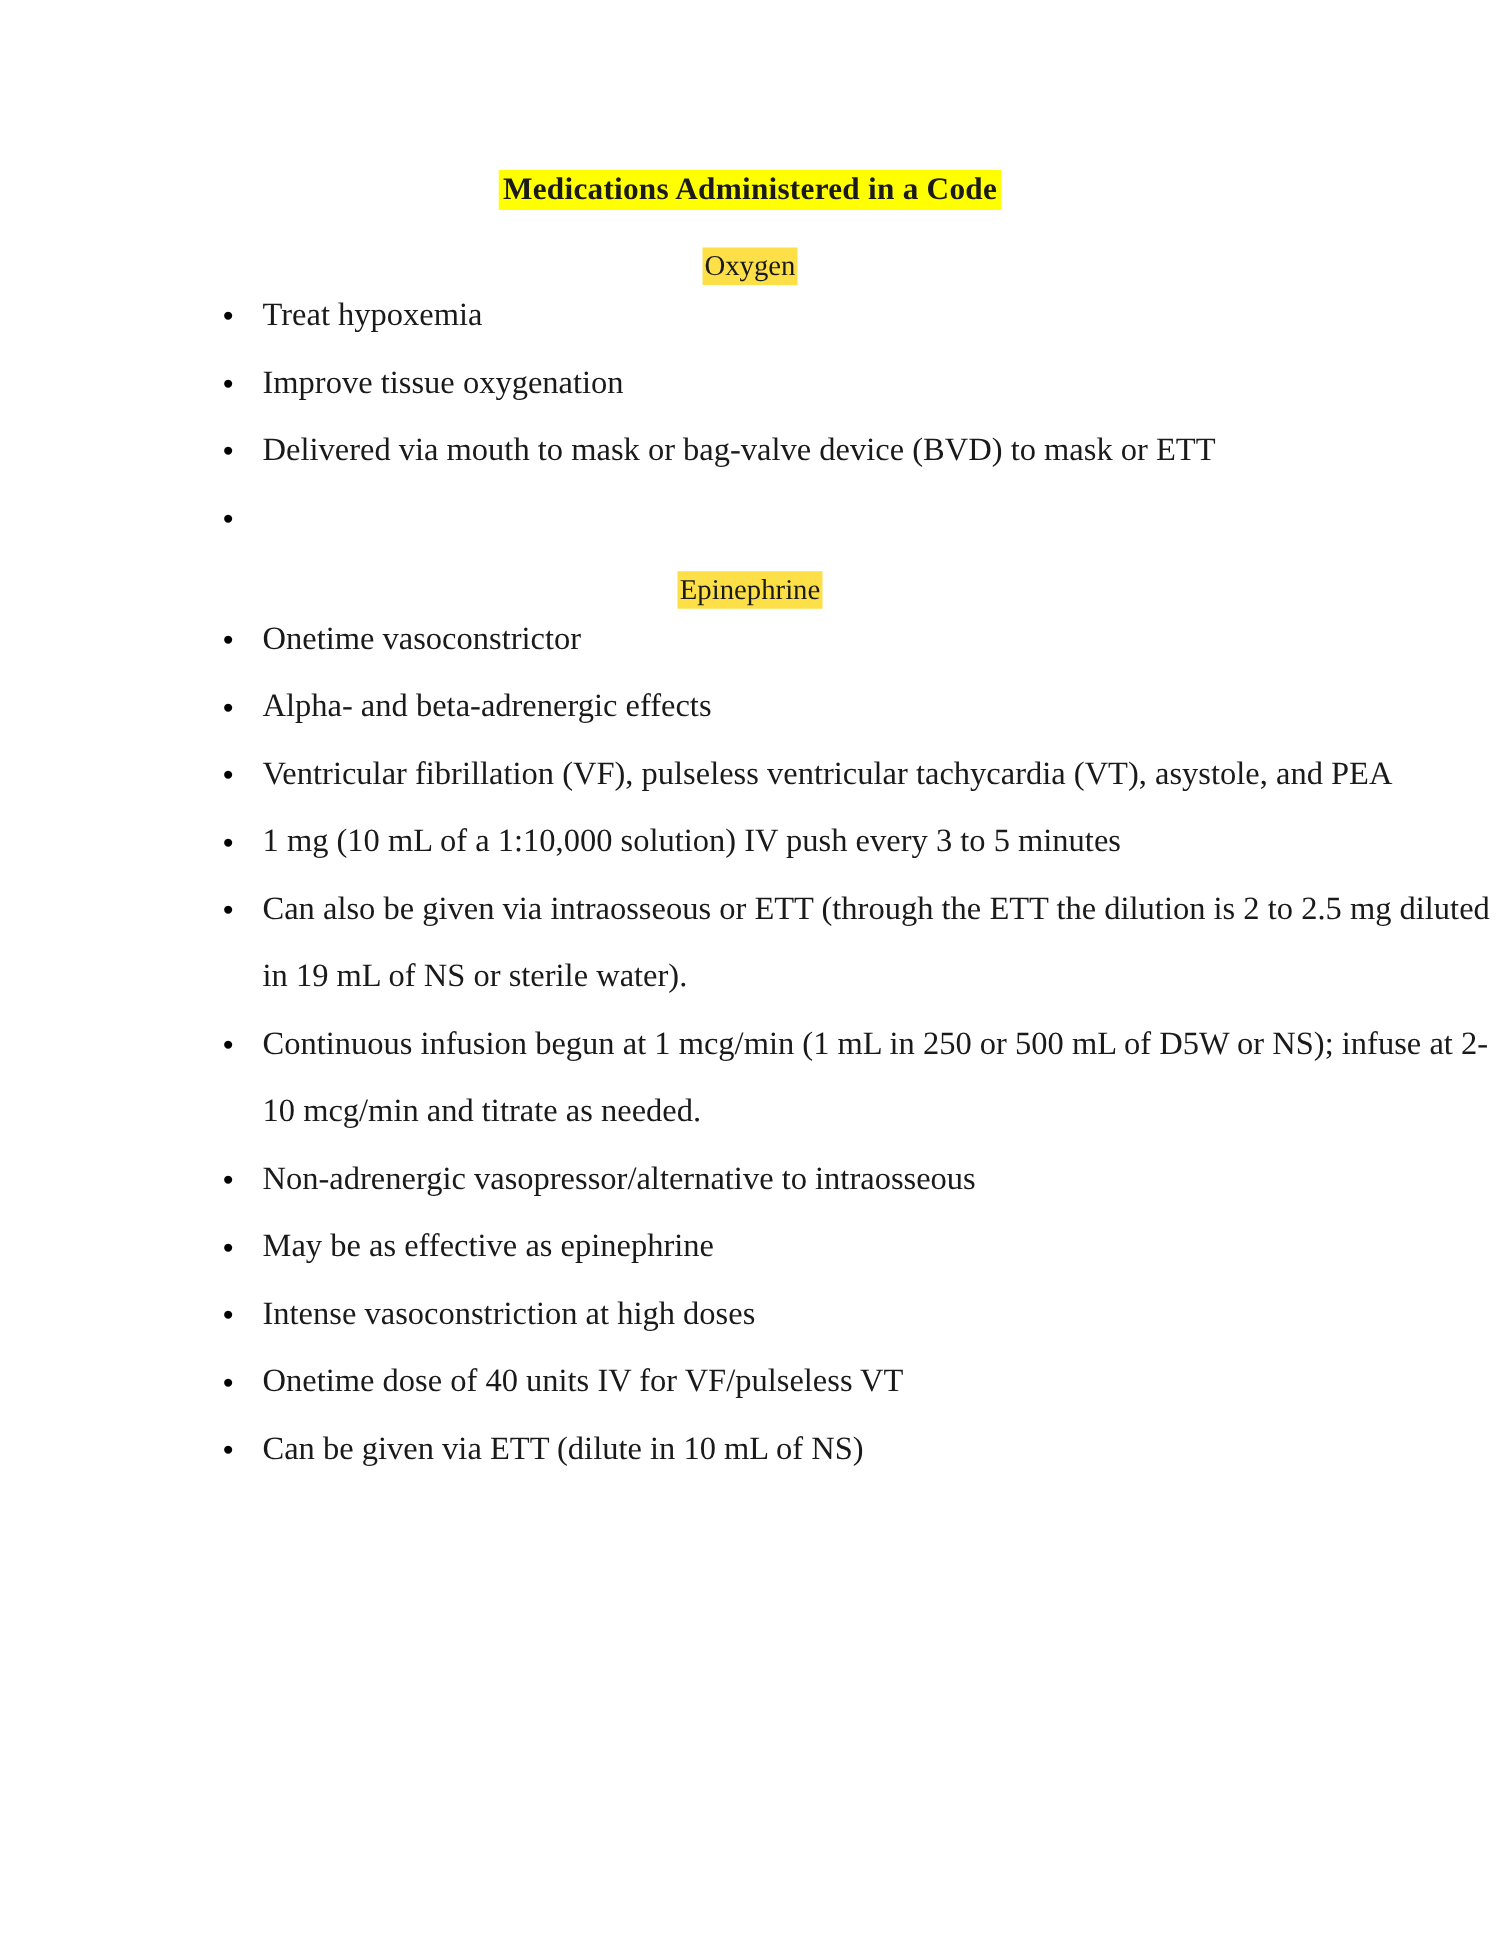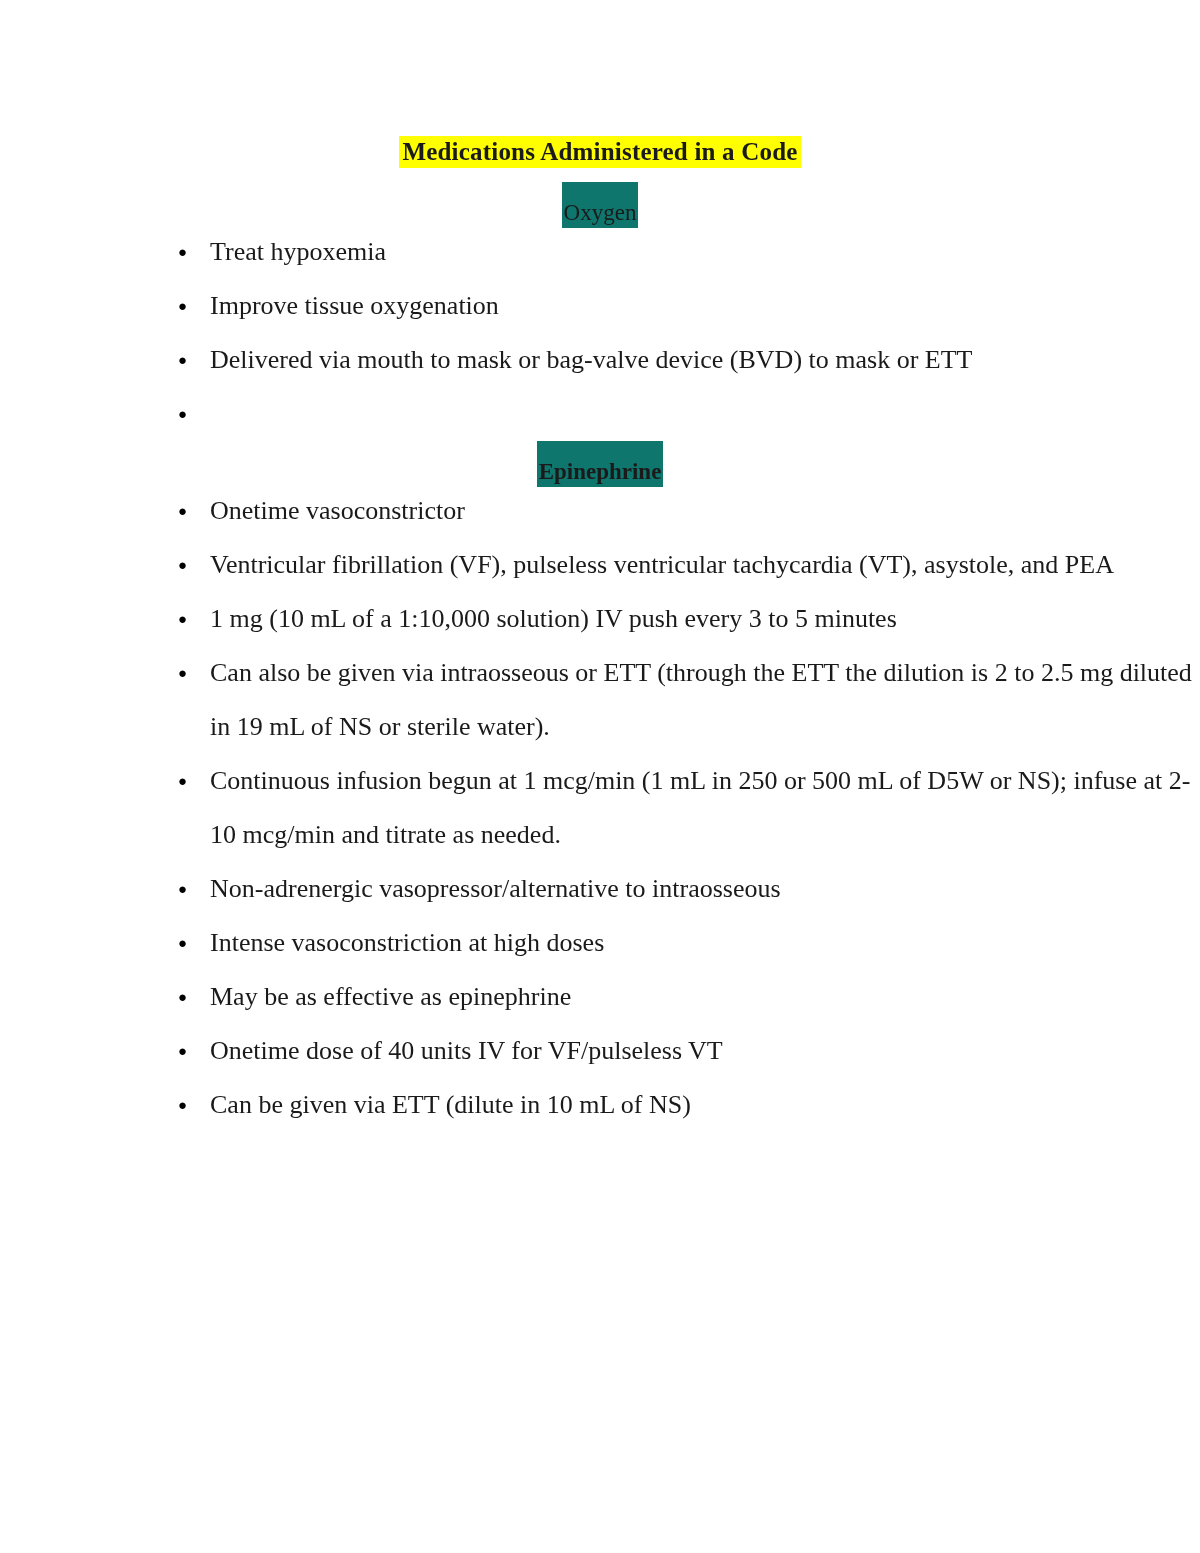--- a/index.html
+++ b/index.html
@@ -48,25 +48,25 @@
 
   
   .section-heading {
     text-align: center;
     font-size: 23px;
     line-height: 1.1;
     margin: 0;
     font-weight: normal;
   }
   .section-heading .hl-cyan {
-    background: #0f766e;
-    padding: 18px 2px 3px 2px;
+    background: #fde047;
+    padding: 2px 2px 3px 2px;
   }
   .heading-gap-first { padding-top: 34px; }
-  .heading-gap        { padding-top: 72px; font-weight: bold; }
+  .heading-gap        { padding-top: 72px; }
 
   
   ul.bullets {
     list-style: none;
     margin: 0;
     padding: 0;
   }
   ul.bullets li {
     position: relative;
     font-size: 26px;
@@ -130,20 +130,24 @@
     <div class="section-heading heading-gap">
       <span class="hl-cyan">Epinephrine</span>
     </div>
     <ul class="bullets list-epinephrine">
       <li>
         <span class="bullet-dot"></span>
         <span>Onetime vasoconstrictor</span>
       </li>
       <li>
         <span class="bullet-dot"></span>
+        <span>Alpha- and beta-adrenergic effects</span>
+      </li>
+      <li>
+        <span class="bullet-dot"></span>
         <span>Ventricular fibrillation (VF), pulseless ventricular tachycardia (VT), asystole, and PEA</span>
       </li>
       <li>
         <span class="bullet-dot"></span>
         <span>1 mg (10 mL of a 1:10,000 solution) IV push every 3 to 5 minutes</span>
       </li>
       <li>
         <span class="bullet-dot"></span>
         <span>Can also be given via intraosseous or ETT (through the ETT the dilution is 2 to 2.5 mg diluted in 19 mL of NS or sterile water).</span>
       </li>
@@ -153,25 +157,25 @@
       </li>
     </ul>
 
     <ul class="bullets list-vasopressin">
       <li>
         <span class="bullet-dot"></span>
         <span>Non-adrenergic vasopressor/alternative to intraosseous</span>
       </li>
       <li>
         <span class="bullet-dot"></span>
-        <span>Intense vasoconstriction at high doses</span>
+        <span>May be as effective as epinephrine</span>
       </li>
       <li>
         <span class="bullet-dot"></span>
-        <span>May be as effective as epinephrine</span>
+        <span>Intense vasoconstriction at high doses</span>
       </li>
       <li>
         <span class="bullet-dot"></span>
         <span>Onetime dose of 40 units IV for VF/pulseless VT</span>
       </li>
       <li>
         <span class="bullet-dot"></span>
         <span>Can be given via ETT (dilute in 10 mL of NS)</span>
       </li>
     </ul>

